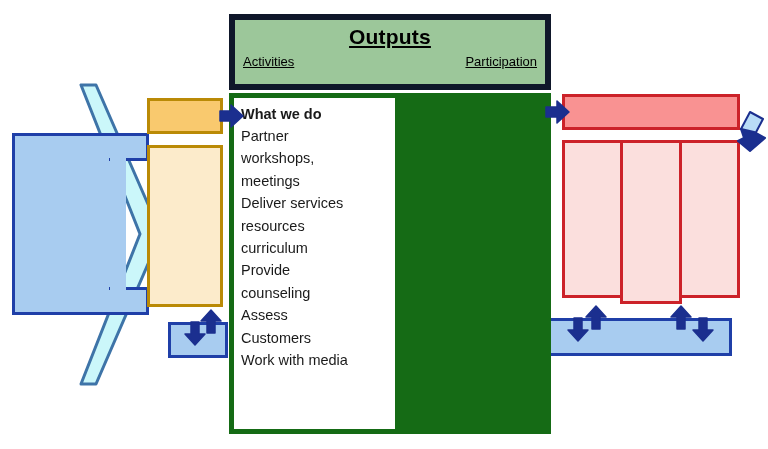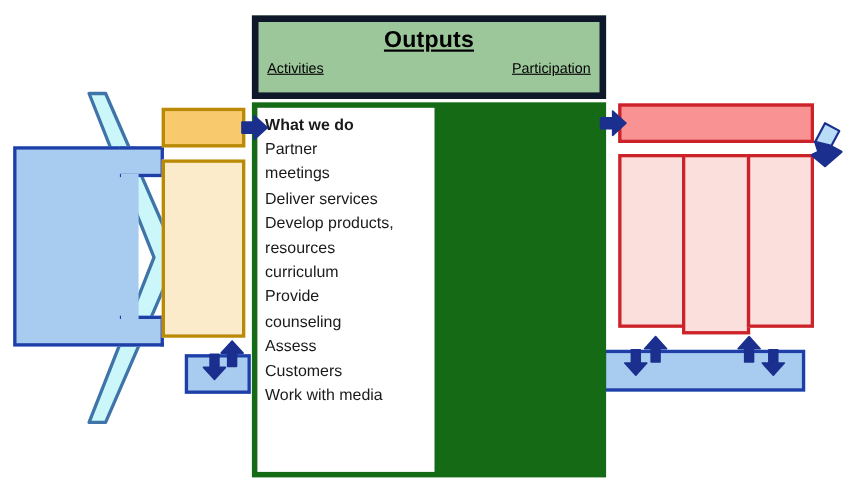--- a/index.html
+++ b/index.html
@@ -219,23 +219,23 @@
       <span>Participation</span>
     </div>
   </div>
 
   <div class="abs green-body">
 
     <div class="col-white col-activities">
       <div class="col-head">What we do</div>
       <ul class="col-list">
         <li>Partner</li>
+        <li>workshops,</li>
         <li>meetings</li>
         <li>Deliver services</li>
-        <li>Develop products,</li>
         <li>resources</li>
         <li>curriculum</li>
         <li>Provide</li>
         <li>counseling</li>
         <li>Assess</li>
         <li>Customers</li>
         <li>Work with media</li>
       </ul>
     </div>
 

